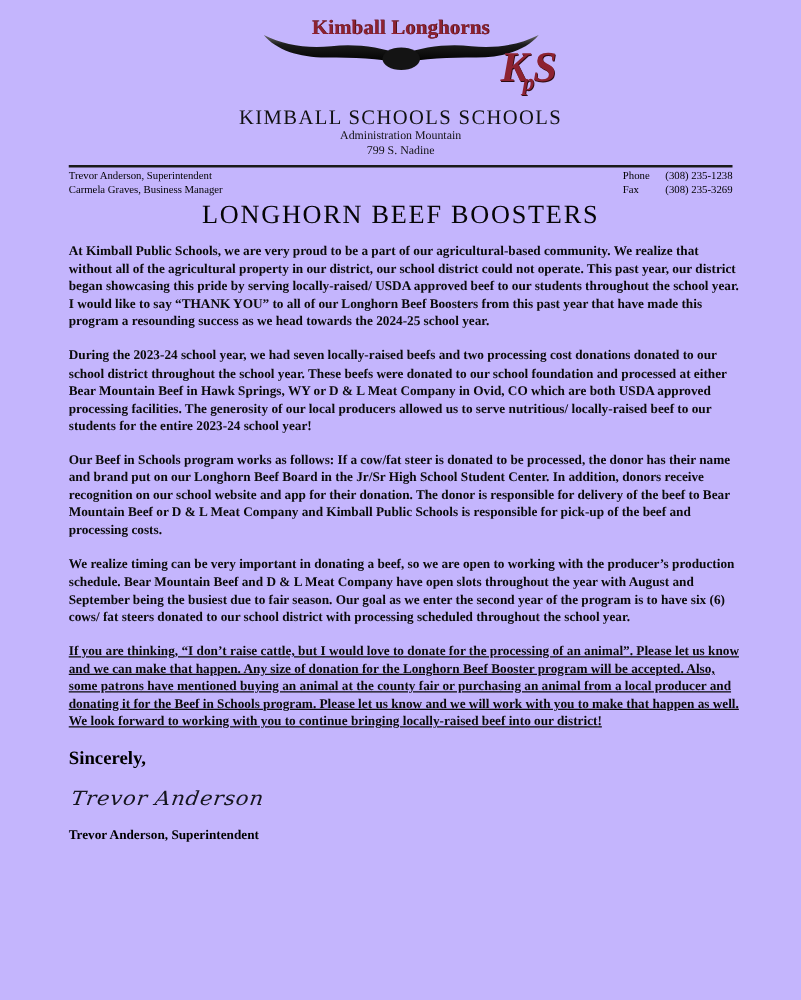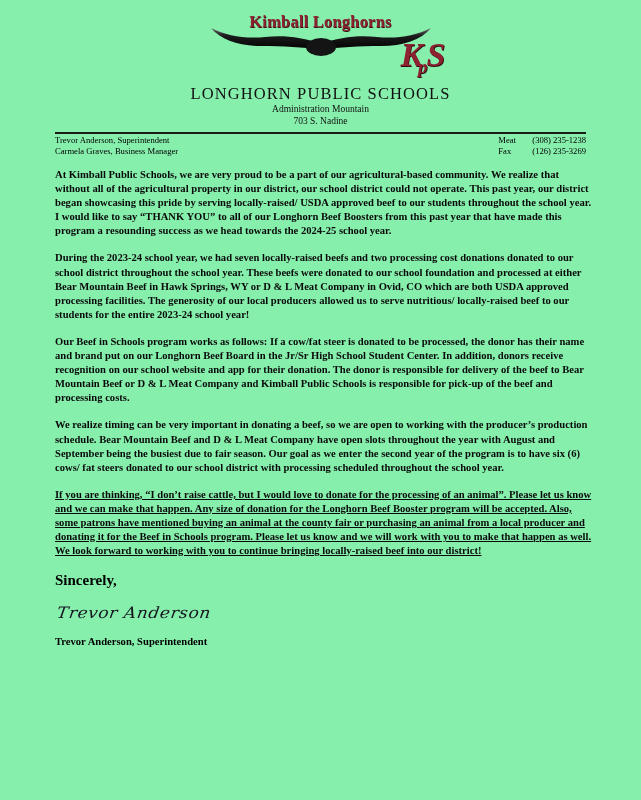--- a/index.html
+++ b/index.html
@@ -14,21 +14,21 @@
     overflow: hidden;
     font-family: "Liberation Serif", "DejaVu Serif", serif;
     color: #000000;
     -webkit-font-smoothing: none;
   }
 
   .page {
     position: relative;
     width: 641px;
     height: 800px;
-    background: #86efac;
+    background: #c4b5fd;
     box-sizing: border-box;
   }
 
   
   .letterhead {
     text-align: center;
     padding-top: 10px;
   }
 
   .logo-block {
@@ -219,39 +219,40 @@
         <ellipse cx="130" cy="23" rx="15" ry="9" fill="#141414"></ellipse>
       </svg>
 
       <div class="logo-wordmark">Kimball Longhorns</div>
 
       <div class="logo-kps">
         <span class="k">K</span><span class="p">p</span><span class="s">S</span>
       </div>
     </div>
 
-    <div class="district-name">LONGHORN PUBLIC SCHOOLS</div>
+    <div class="district-name">KIMBALL SCHOOLS SCHOOLS</div>
 
     <div class="addr-line">Administration Mountain</div>
-    <div class="addr-line">703 S. Nadine</div>
+    <div class="addr-line">799 S. Nadine</div>
   </div>
 
   <hr class="rule">
 
   <div class="officers">
     <div class="left">
       <div>Trevor Anderson, Superintendent</div>
       <div>Carmela Graves, Business Manager</div>
     </div>
     <div class="right">
-      <div><span class="lbl">Meat</span><span>(308) 235-1238</span></div>
-      <div><span class="lbl">Fax</span><span>(126) 235-3269</span></div>
+      <div><span class="lbl">Phone</span><span>(308) 235-1238</span></div>
+      <div><span class="lbl">Fax</span><span>(308) 235-3269</span></div>
     </div>
   </div>
 
+  <div class="doc-title">LONGHORN BEEF BOOSTERS</div>
 
   <div class="body-copy">
     <p>At Kimball Public Schools, we are very proud to be a part of our agricultural-based community. We realize that without all of the agricultural property in our district, our school district could not operate. This past year, our district began showcasing this pride by serving locally-raised/ USDA approved beef to our students throughout the school year. I would like to say “THANK YOU” to all of our Longhorn Beef Boosters from this past year that have made this program a resounding success as we head towards the 2024-25 school year.</p>
     <p>During the 2023-24 school year, we had seven locally-raised beefs and two processing cost donations donated to our school district throughout the school year. These beefs were donated to our school foundation and processed at either Bear Mountain Beef in Hawk Springs, WY or D &amp; L Meat Company in Ovid, CO which are both USDA approved processing facilities.  The generosity of our local producers allowed us to serve nutritious/ locally-raised beef to our students for the entire 2023-24 school year!</p>
     <p>Our Beef in Schools program works as follows:  If a cow/fat steer is donated to be processed, the donor has their name and brand put on our Longhorn Beef Board in the Jr/Sr High School Student Center.  In addition, donors receive recognition on our school website and app for their donation. The donor is responsible for delivery of the beef to Bear Mountain Beef or D &amp; L Meat Company and Kimball Public Schools is responsible for pick-up of the beef and processing costs.</p>
     <p>We realize timing can be very important in donating a beef, so we are open to working with the producer’s production schedule. Bear Mountain Beef and D &amp; L Meat Company have open slots throughout the year with August and September being the busiest due to fair season. Our goal as we enter the second year of the program is to have six (6) cows/ fat steers donated to our school district with processing scheduled throughout the school year.</p>
     <p class="tight">If you are thinking, “I don’t raise cattle, but I would love to donate for the processing of an animal”. Please let us know and we can make that happen. Any size of donation for the Longhorn Beef Booster program will be accepted.  Also, some patrons have mentioned buying an animal at the county fair or purchasing an animal from a local producer and donating it for the Beef in Schools program. Please let us know and we will work with you to make that happen as well. We look forward to working with you to continue bringing locally-raised beef into our district!</p>
   </div>
 
   <div class="closing">Sincerely,</div>

